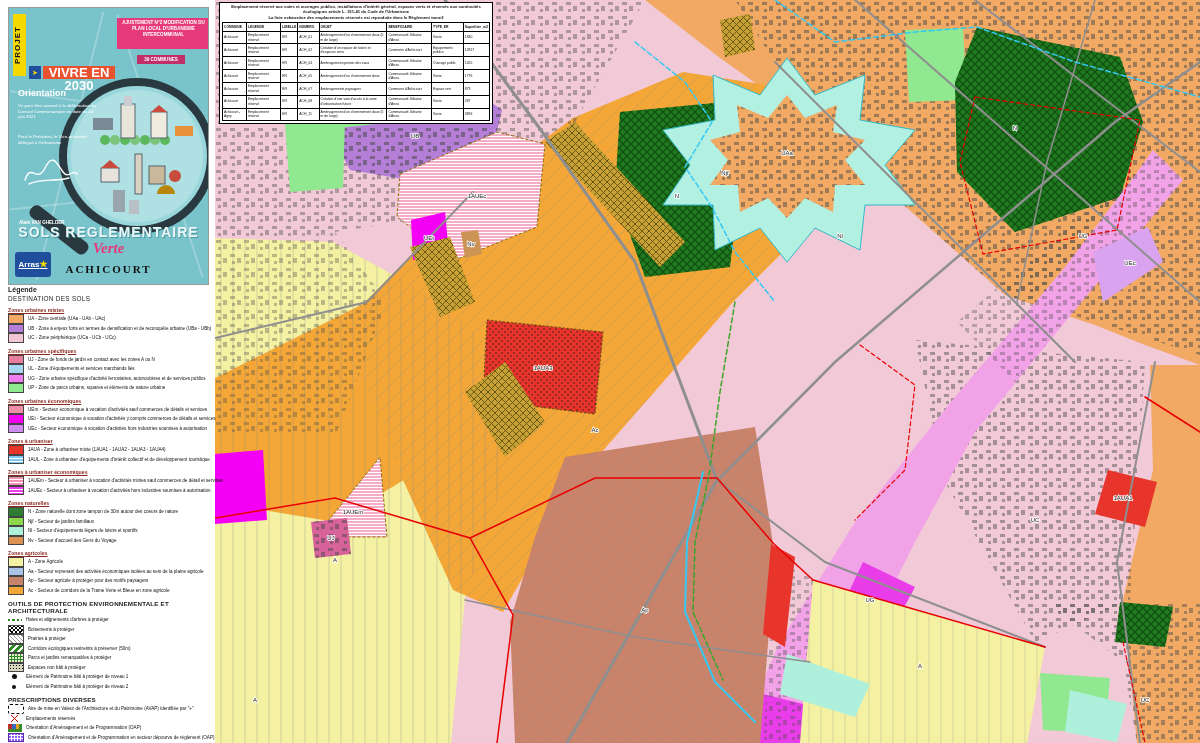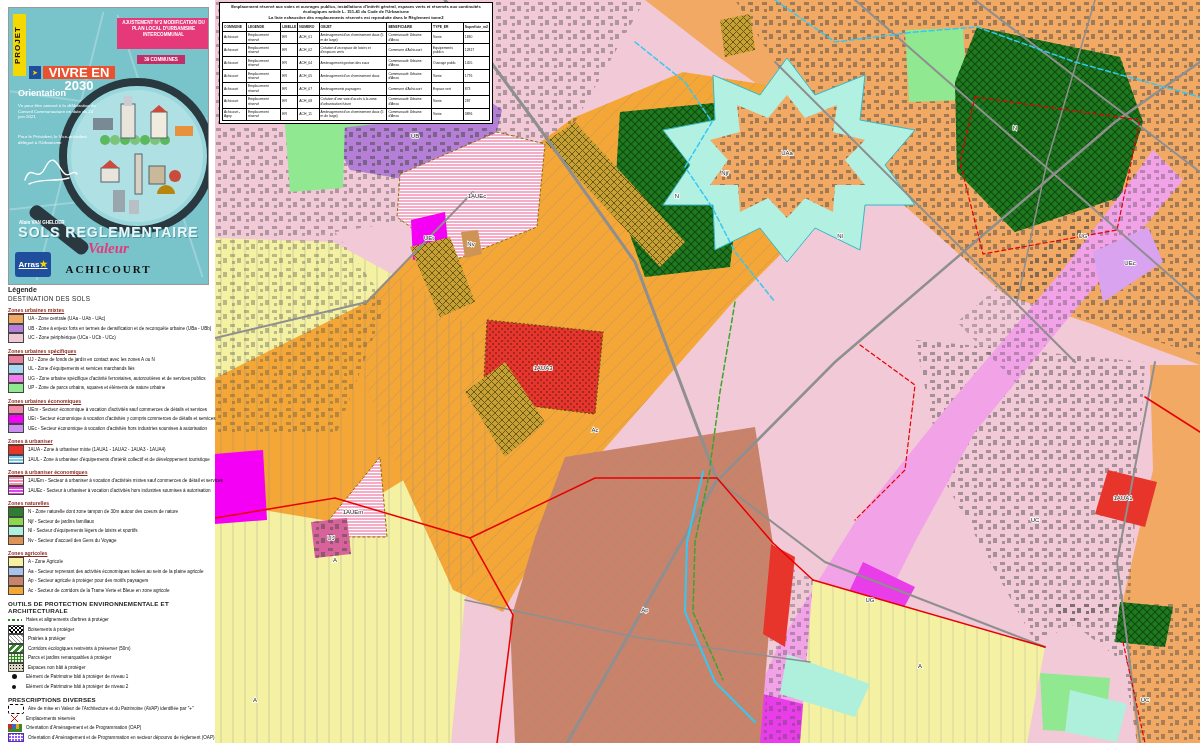--- a/index.html
+++ b/index.html
@@ -137,21 +137,21 @@
 
       <div id="approb">Orientation</div>
       <div class="apptxt" style="left:9px;top:95px;">Vu pour être annexé à la délibération du Conseil Communautaire en date du 24 juin 2021</div>
       <div class="apptxt" style="left:9px;top:126px;">Pour le Président, le Vice-président délégué à l'Urbanisme</div>
       <svg id="sig" width="60" height="34">
         <path d="M4,24 C10,6 16,28 24,12 S36,8 42,16 S52,12 56,18 M8,28 C20,22 34,26 48,22" fill="none" stroke="#fff" stroke-width="1.4" stroke-linecap="round"></path>
       </svg>
       <div id="signer">Alain VAN GHELDER</div>
 
       <div id="plantitle">SOLS REGLEMENTAIRE</div>
-      <div id="zonage">Valeur</div>
+      <div id="zonage">Verte</div>
       <div id="arraslogo"><span>Arras</span><span class="star">★</span></div>
       <div id="communename">ACHICOURT</div>
     </div>
 
     <div id="legend">
       <div id="legend-title">Légende</div>
       <div id="legend-sub">DESTINATION DES SOLS</div>
       <div id="legend-sections">
           <div class="sec">
             <div class="sec-h">Zones urbaines mixtes</div>

